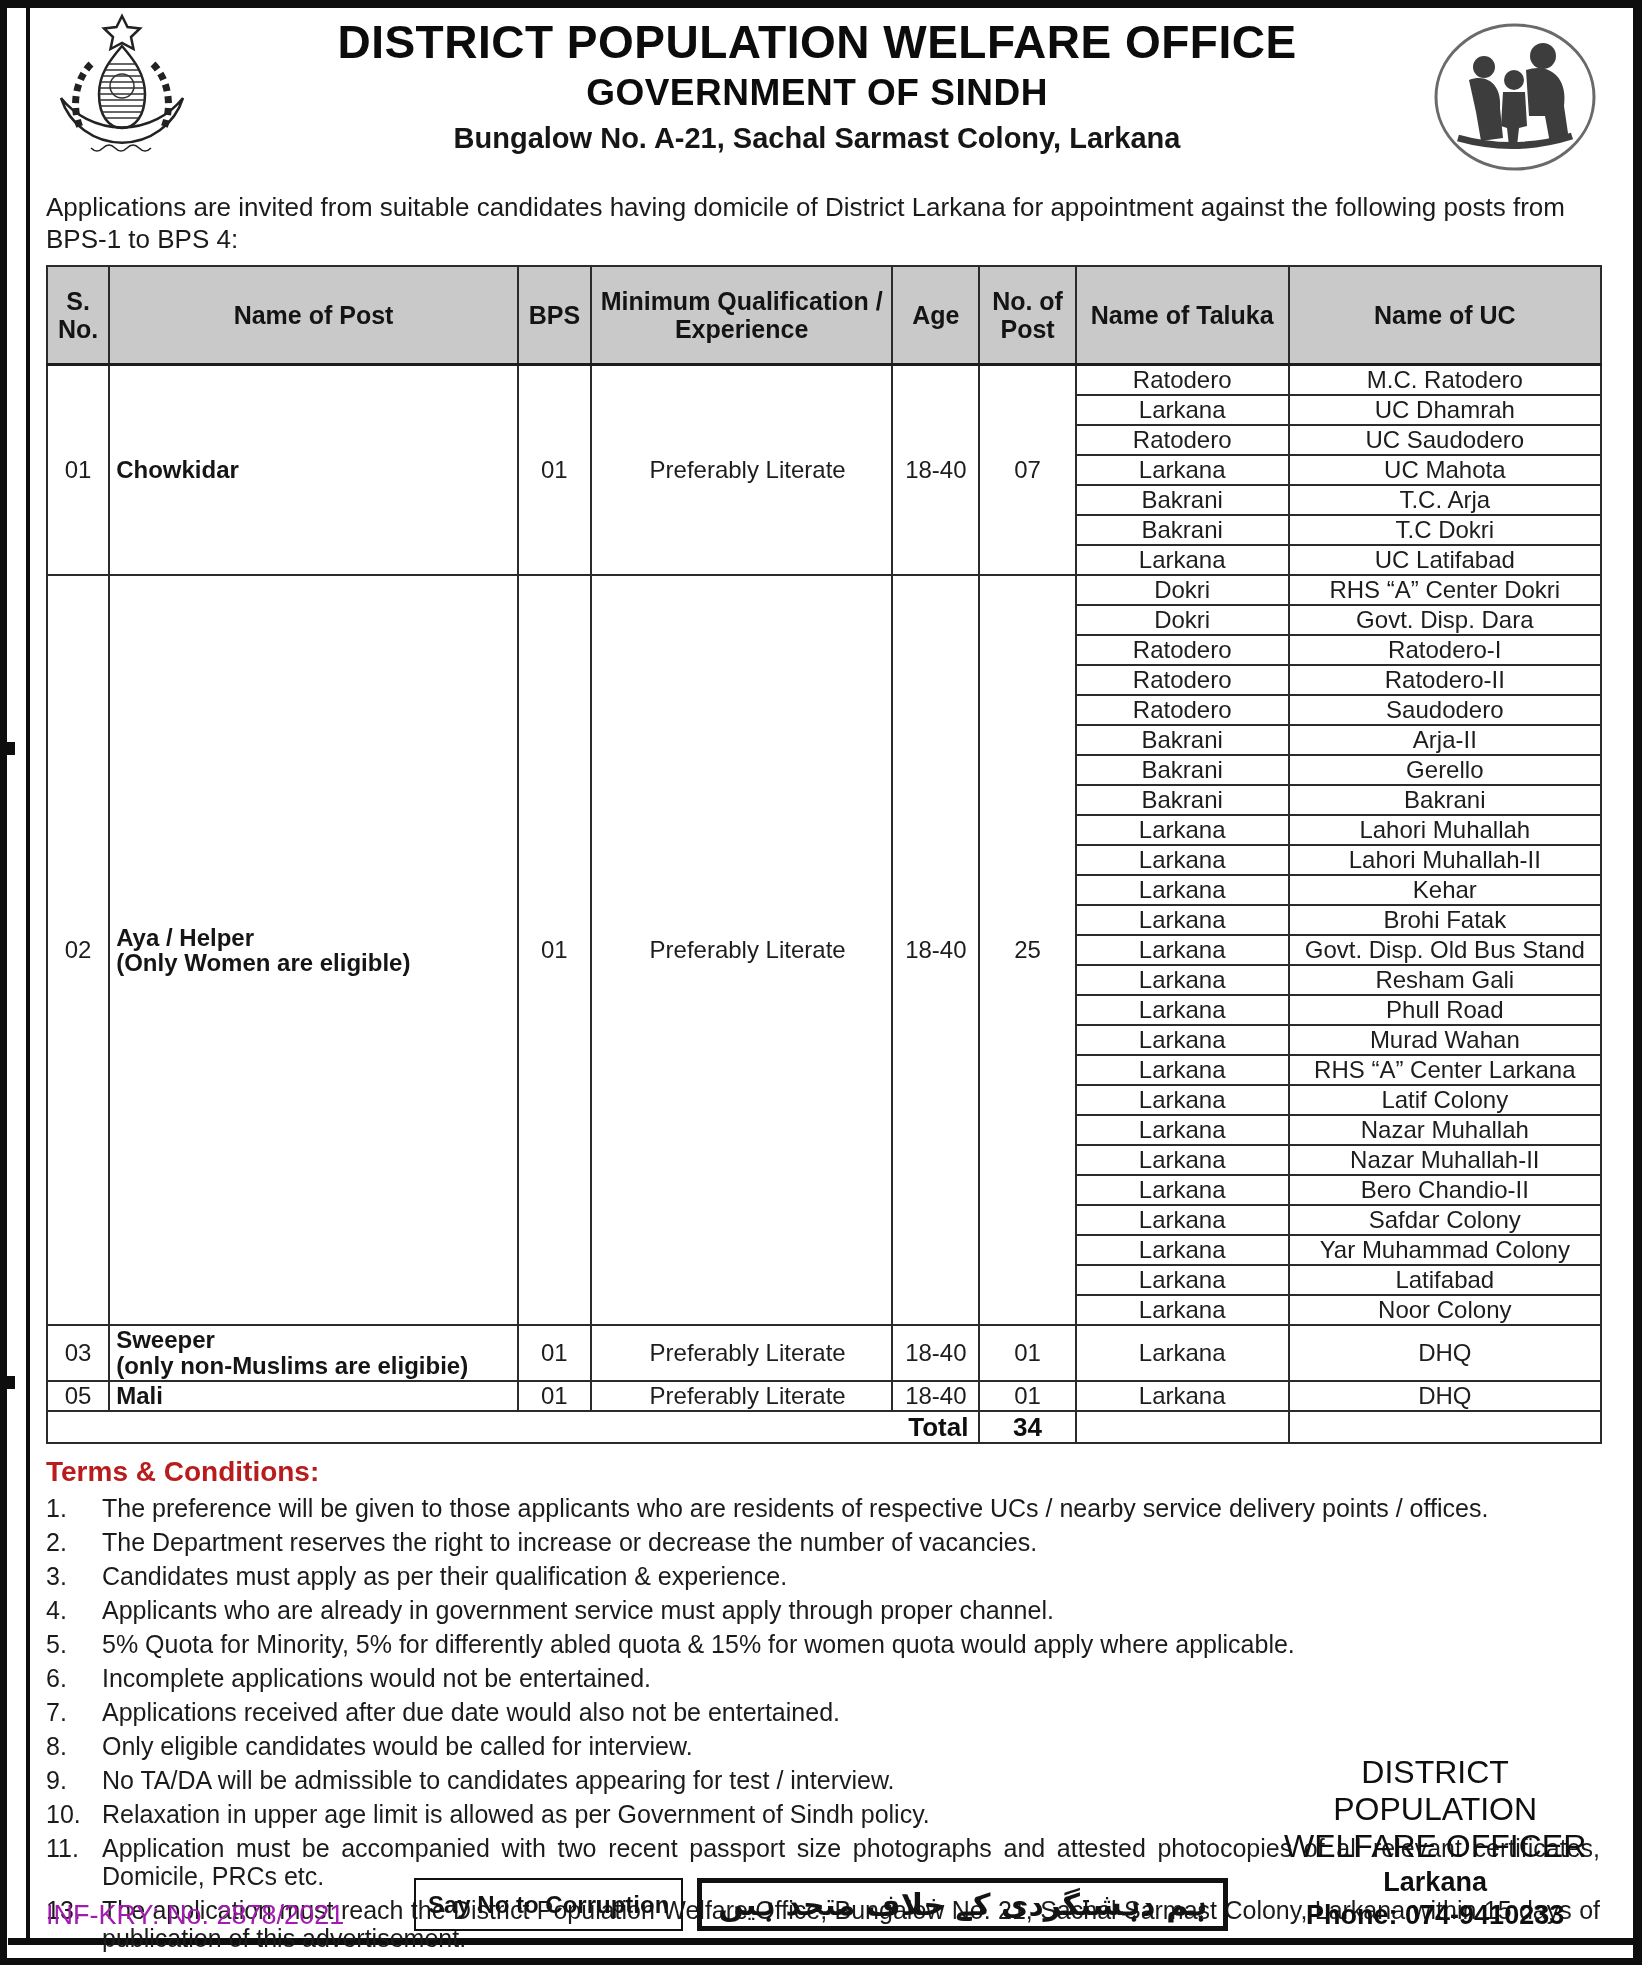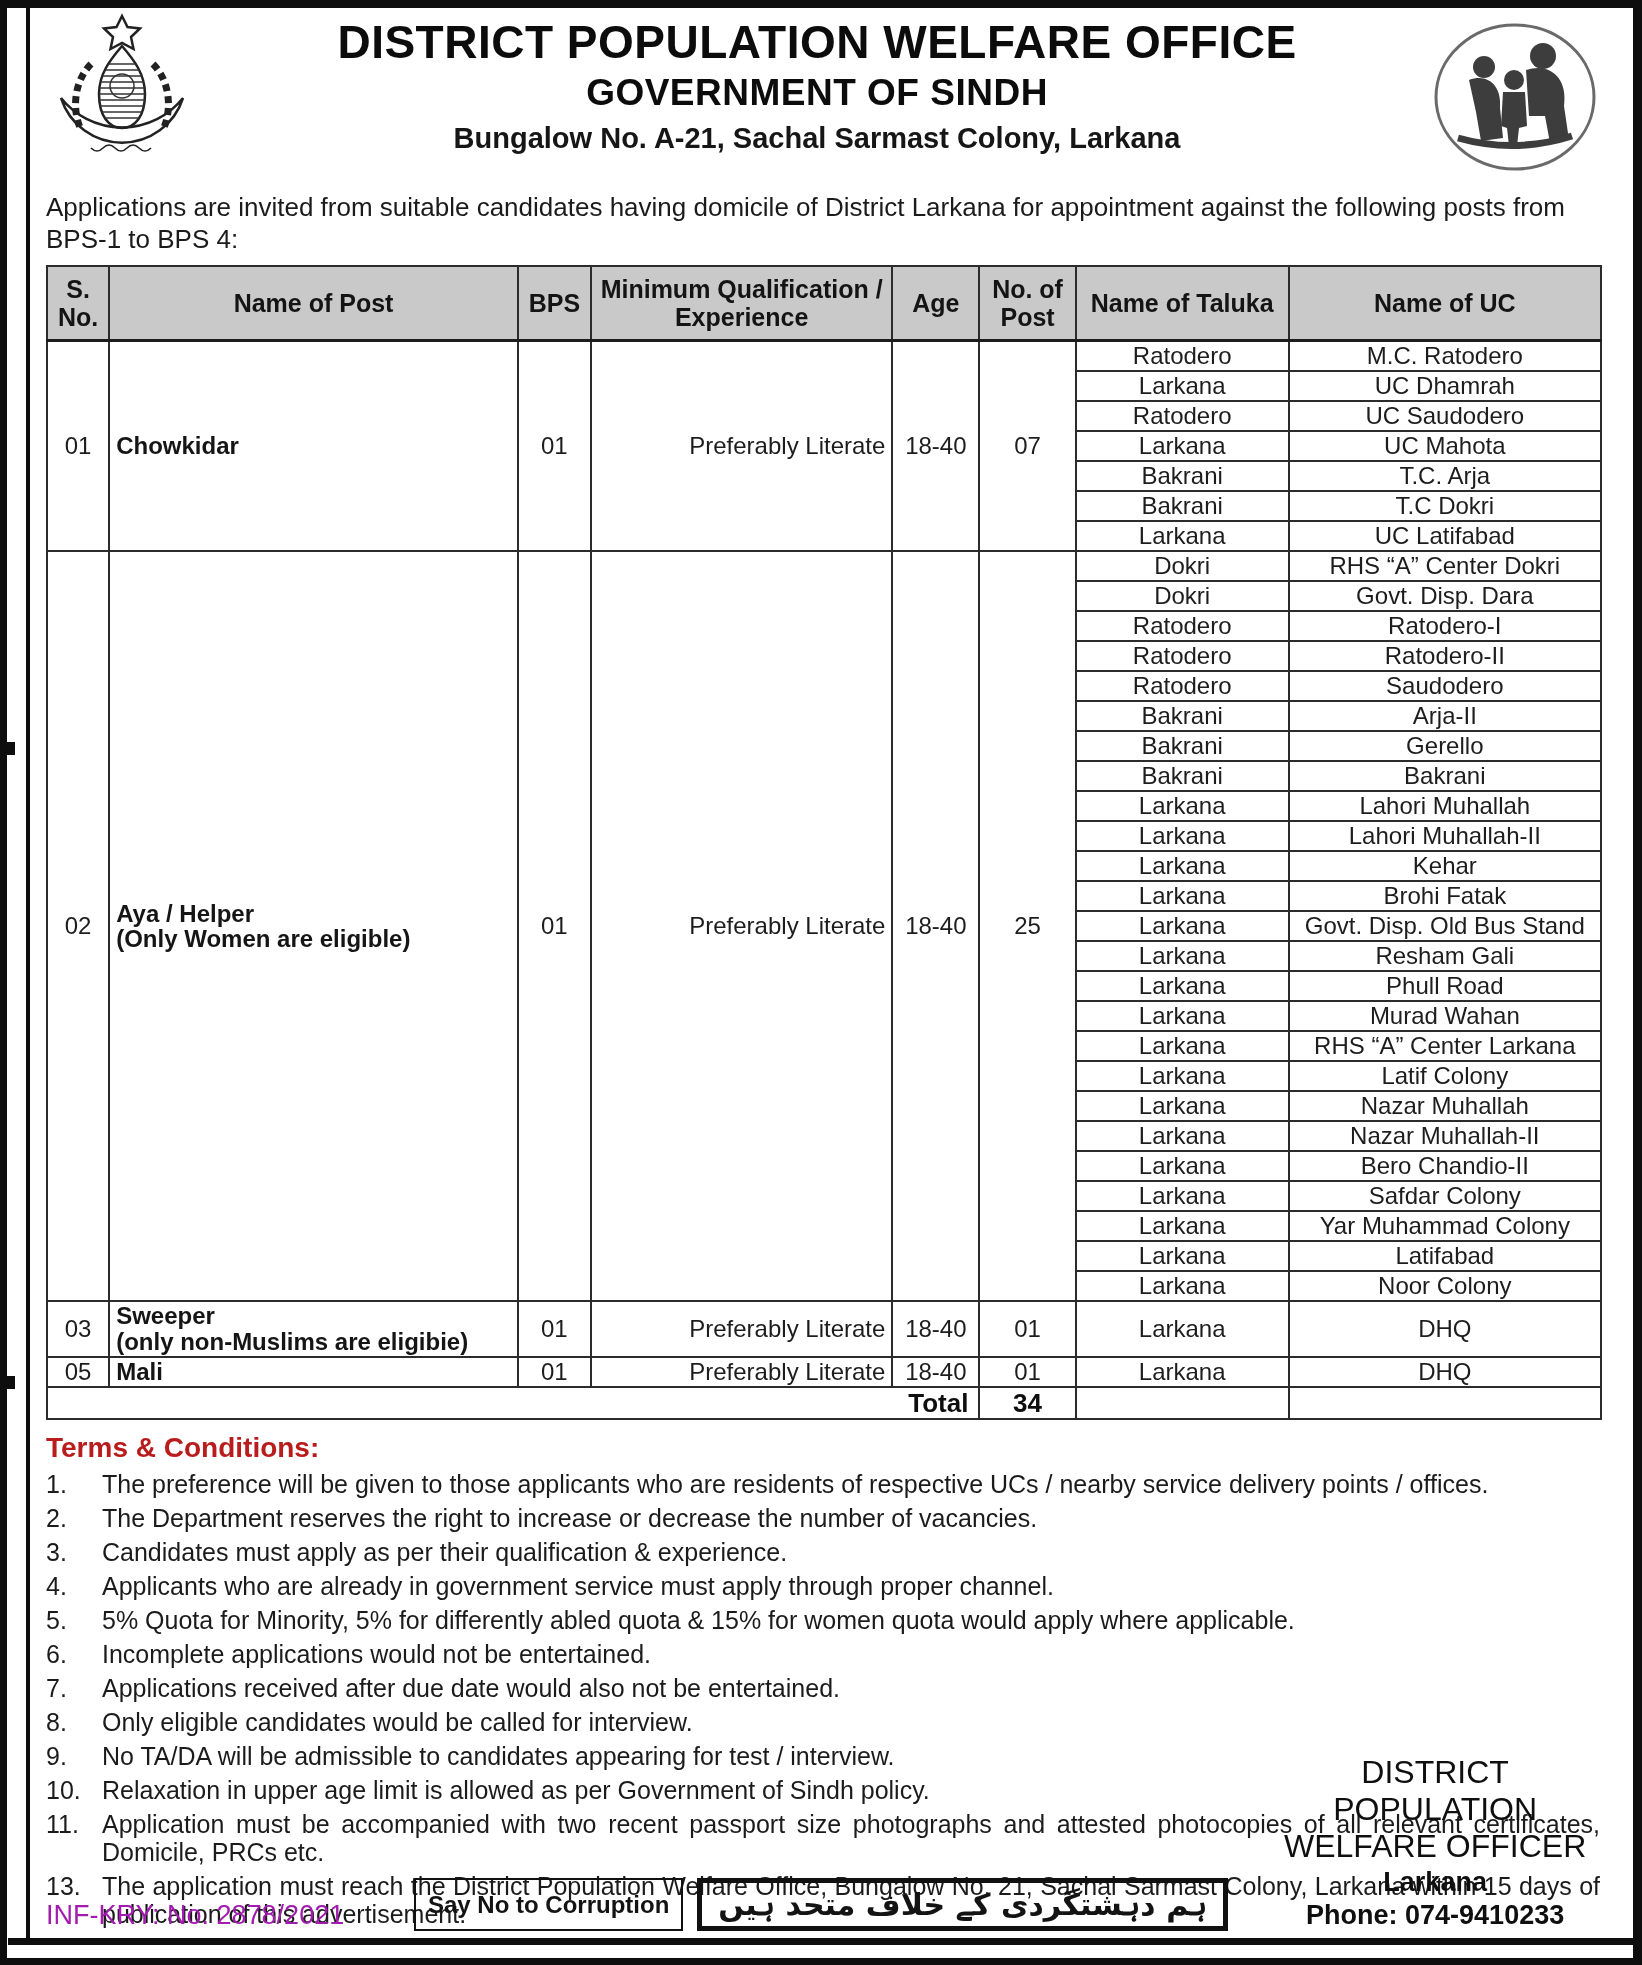--- a/index.html
+++ b/index.html
@@ -21,25 +21,25 @@
   .title{font-size:46px;font-weight:900;letter-spacing:0.5px;line-height:1.05;color:#0c0c0c;}
   .subtitle{font-size:37px;font-weight:900;letter-spacing:0.5px;margin-top:6px;color:#0c0c0c;}
   .address{font-size:29px;font-weight:bold;margin-top:8px;color:#161616;}
   .logo-left{width:158px;flex:none;}
   .logo-right{width:172px;flex:none;padding-top:8px;}
   
   .intro{font-size:26px;line-height:1.22;margin-top:8px;color:#1b1b1b;}
   
   table{border-collapse:collapse;width:100%;margin-top:10px;table-layout:fixed;}
   th,td{border:2px solid #2b2b2b;}
-  thead th{background:#c9c9c9;font-size:25px;font-weight:bold;padding:8px 2px;line-height:1.12;
+  thead th{background:#c9c9c9;font-size:25px;font-weight:bold;padding:20px 2px;line-height:1.12;
            border-bottom:3px solid #1d1d1d;color:#141414;}
   tbody td{font-size:24px;padding:1px 6px;text-align:center;line-height:1.08;height:26px;
            vertical-align:middle;color:#1d1d1d;}
-  td.left{text-align:right;padding-left:18px;}
+  td.left{text-align:center;padding-left:18px;}
   td.postname{text-align:left;font-weight:bold;color:#151515;}
   .post-note{font-weight:bold;}
   td.totalcell{text-align:right;font-weight:bold;font-size:26px;padding-right:10px;color:#0e0e0e;}
   td.totalval{font-weight:bold;font-size:26px;color:#0e0e0e;}
   
   .terms{margin-top:12px;}
   .terms-h{font-size:28px;font-weight:bold;color:#b91c1c;}
   .term{display:flex;font-size:25px;line-height:1.12;margin-top:6px;color:#1b1b1b;}
   .term-n{width:56px;flex:none;}
   .term-t{flex:1;text-align:justify;padding-right:2px;}

